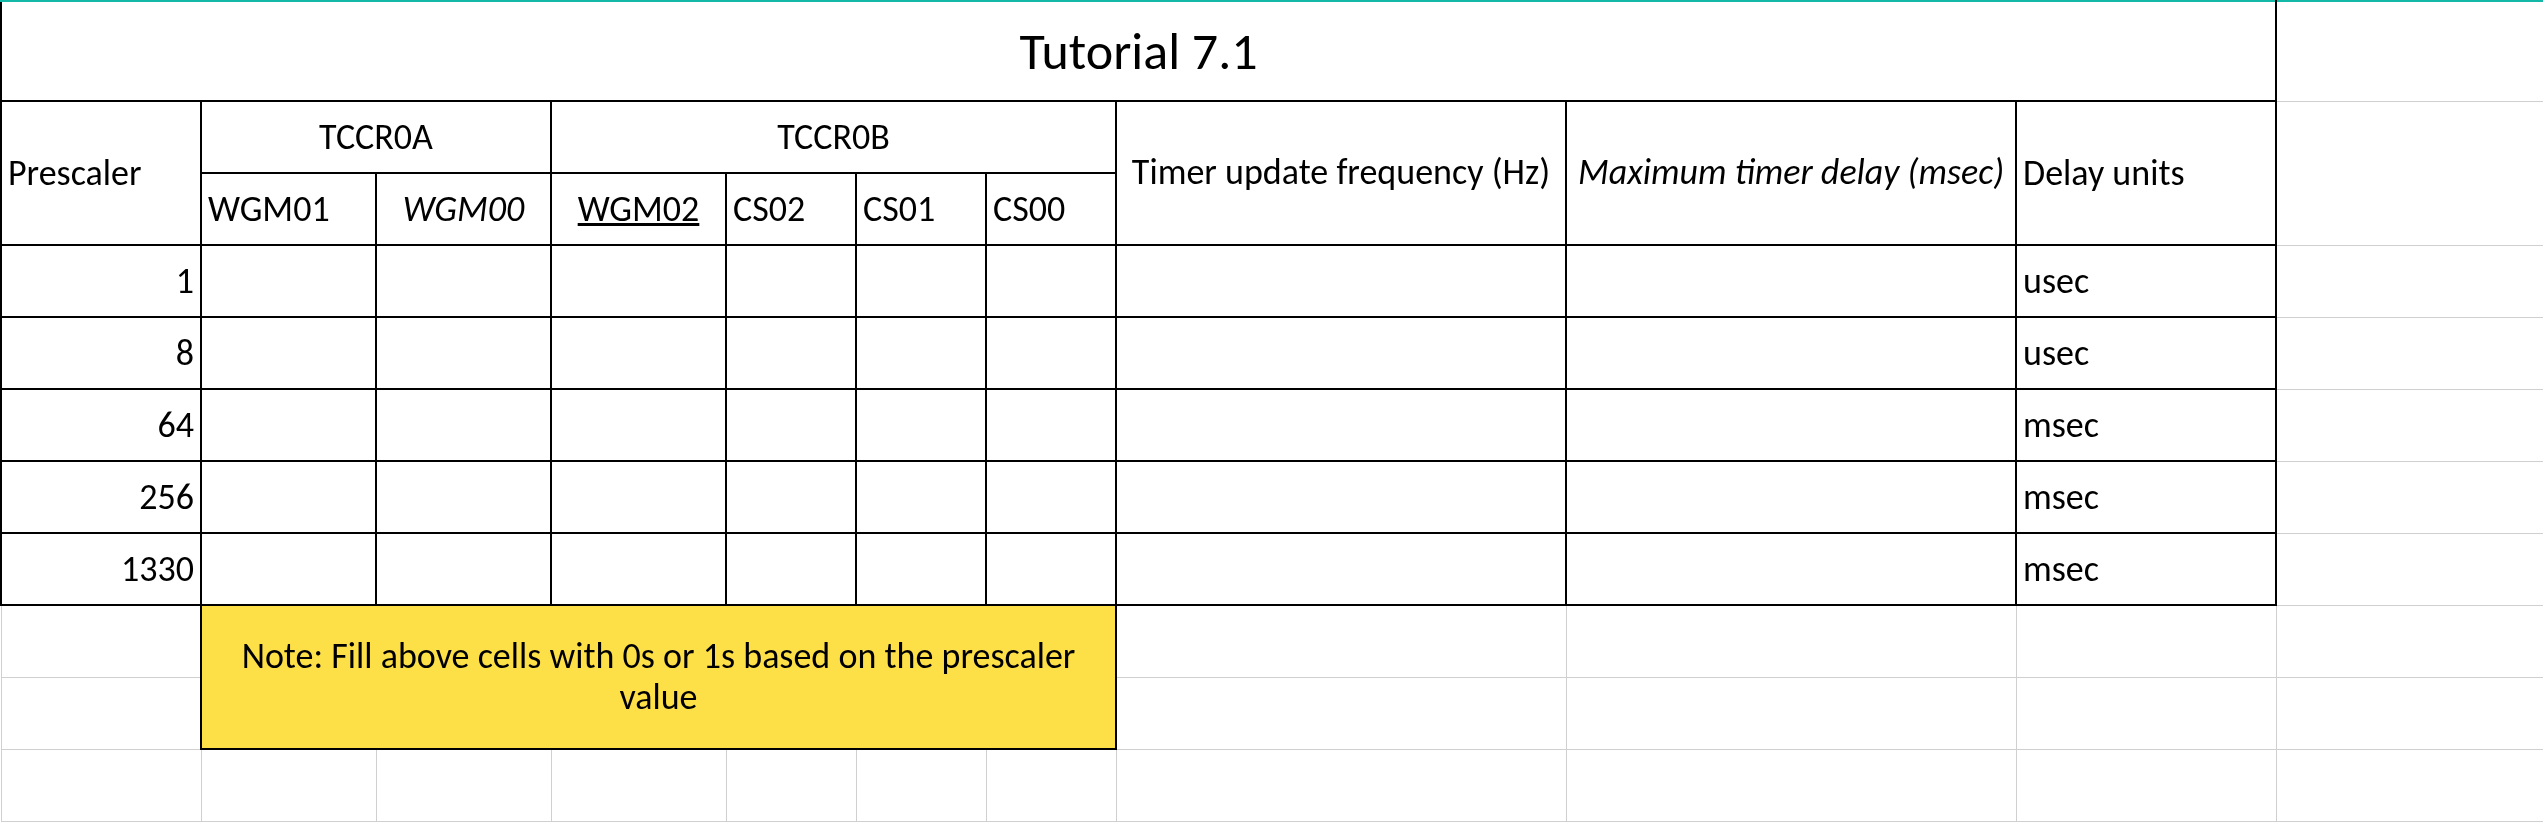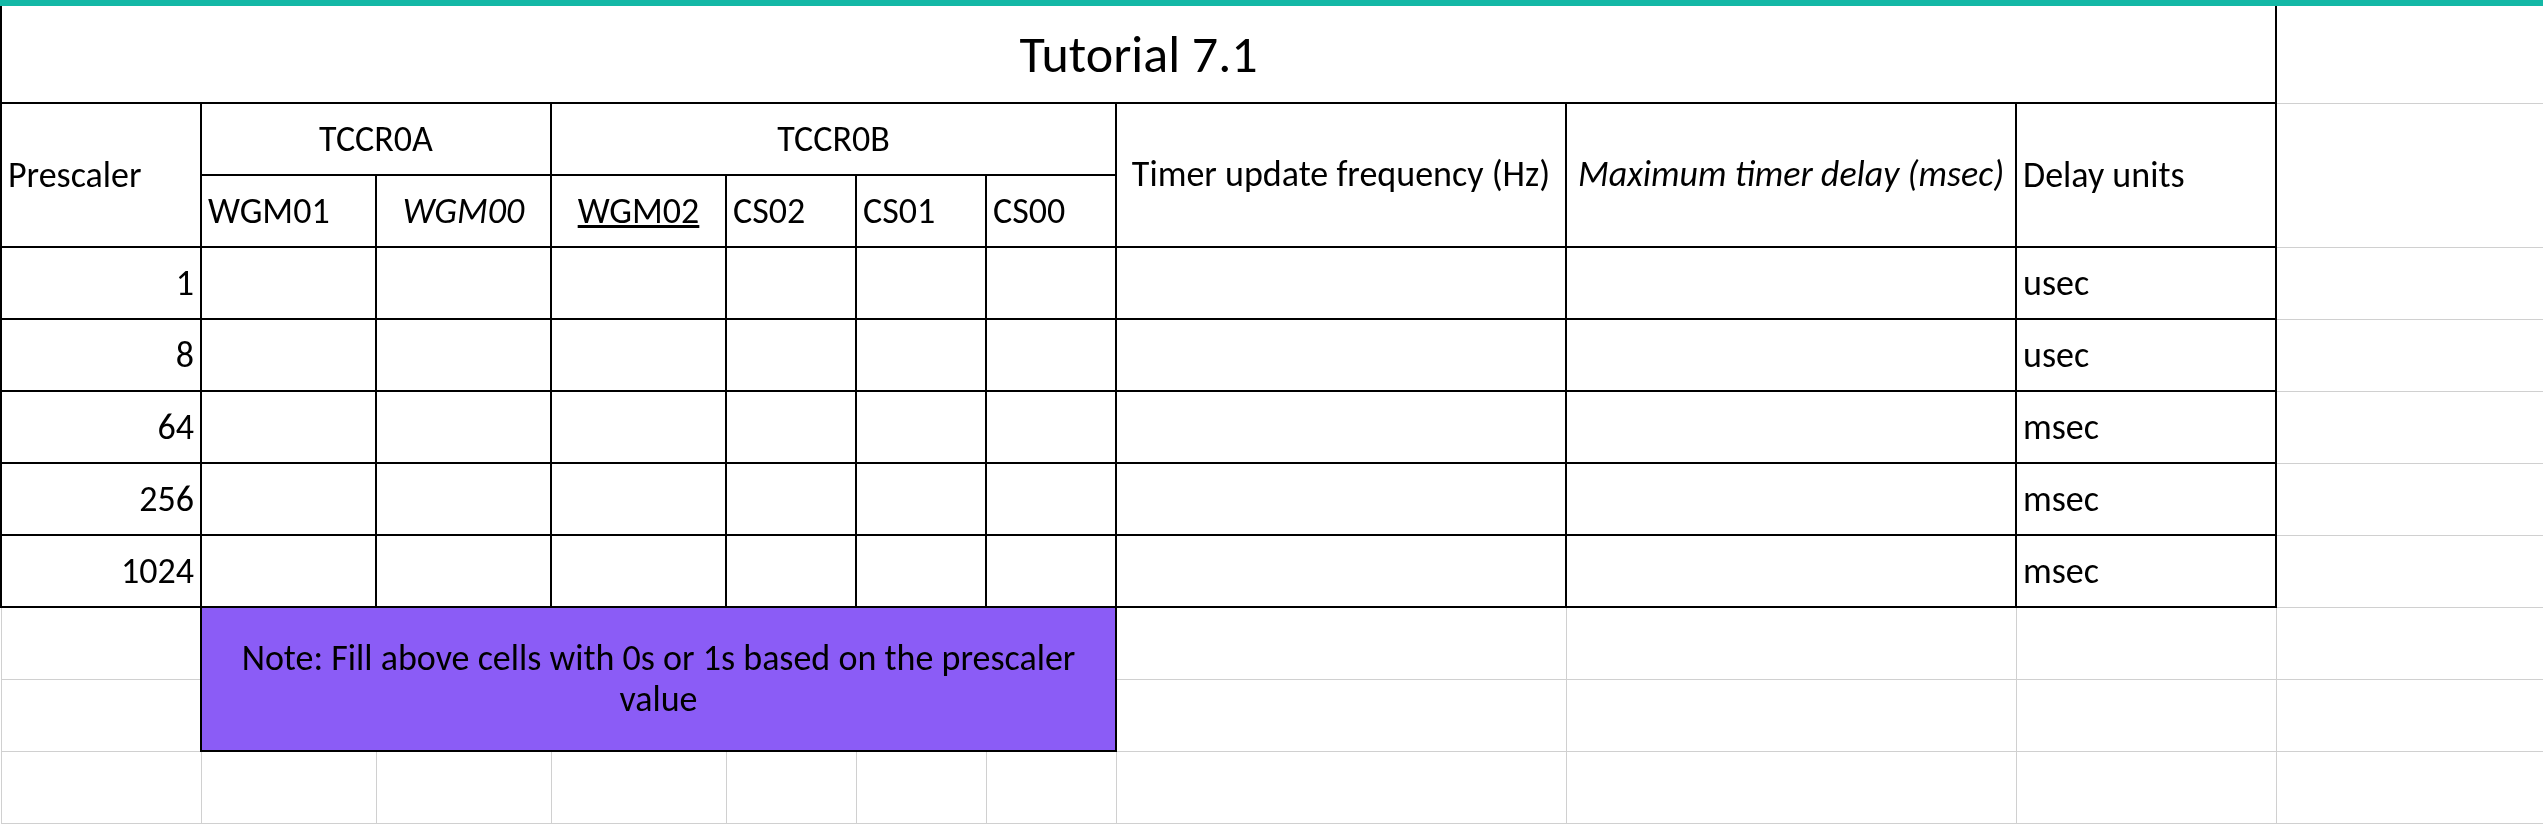--- a/index.html
+++ b/index.html
@@ -17,42 +17,42 @@
       border: 1px solid #d0d0d0;
       height: 72px;
       font-size: 36px;
       font-weight: 400;
       padding: 2px 6px;
       vertical-align: middle;
       overflow: hidden;
       white-space: nowrap;
     }
     .title-row td {
-      border-top: 6px solid #14b8a6;
+      border-top: 2px solid #14b8a6;
       border-left: 2px solid #000;
       border-right: 2px solid #000;
       text-align: center;
       font-size: 52px;
       height: 100px;
     }
     .hdr td {
       text-align: center;
       border: 2px solid #000;
     }
     .data td {
       border: 2px solid #000;
     }
     .data td.prescaler {
       text-align: right;
     }
     .data td.units {
       text-align: left;
     }
     .note-cell {
-      background: #8b5cf6;
+      background: #fde047;
       border: 2px solid #000 !important;
       text-align: center;
       white-space: normal !important;
       line-height: 1.15;
       padding: 8px 10px !important;
     }
     .blank-tail td {
       border: 1px solid #d0d0d0;
     }
     col.c-pres  { width: 200px; }
@@ -155,21 +155,21 @@
     <td></td>
     <td></td>
     <td></td>
     <td></td>
     <td></td>
     <td></td>
     <td class="units">msec</td>
     <td style="border:1px solid #d0d0d0;"></td>
   </tr>
   <tr class="data">
-    <td class="prescaler">1024</td>
+    <td class="prescaler">1330</td>
     <td></td>
     <td></td>
     <td></td>
     <td></td>
     <td></td>
     <td></td>
     <td></td>
     <td></td>
     <td class="units">msec</td>
     <td style="border:1px solid #d0d0d0;"></td>

